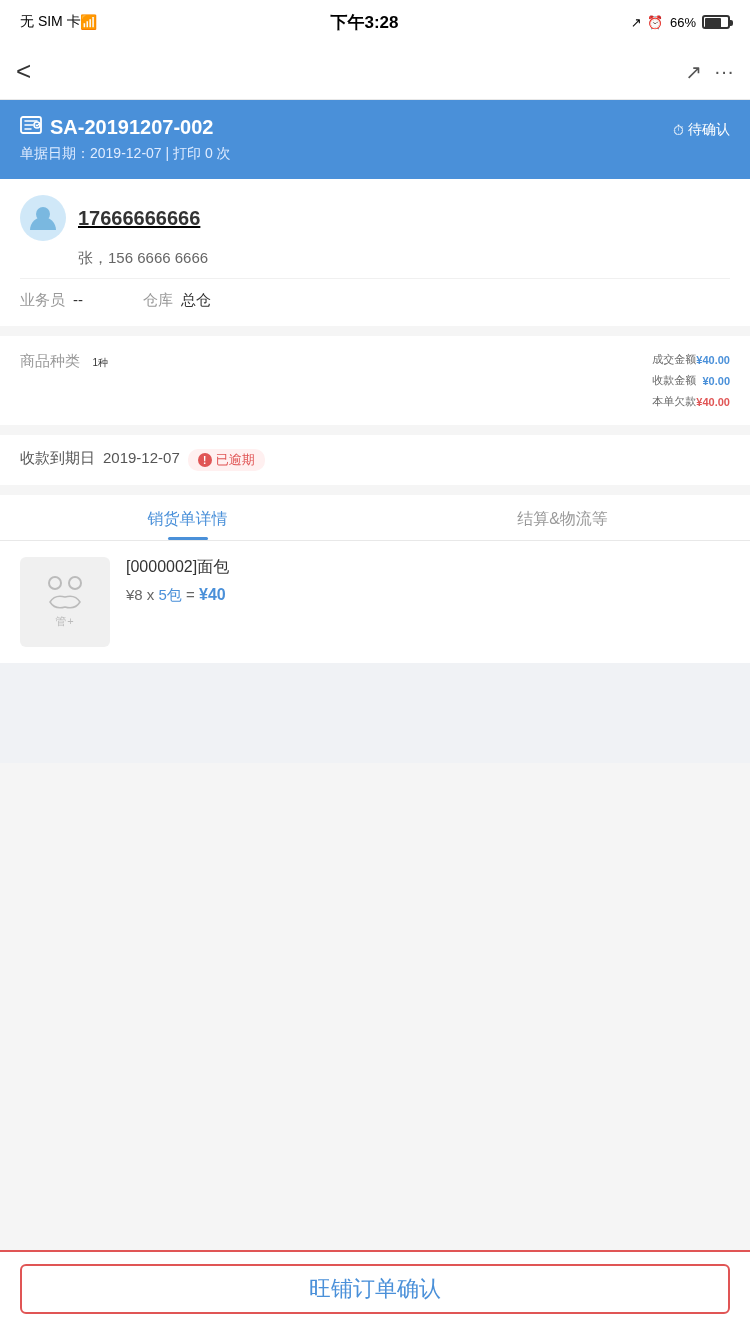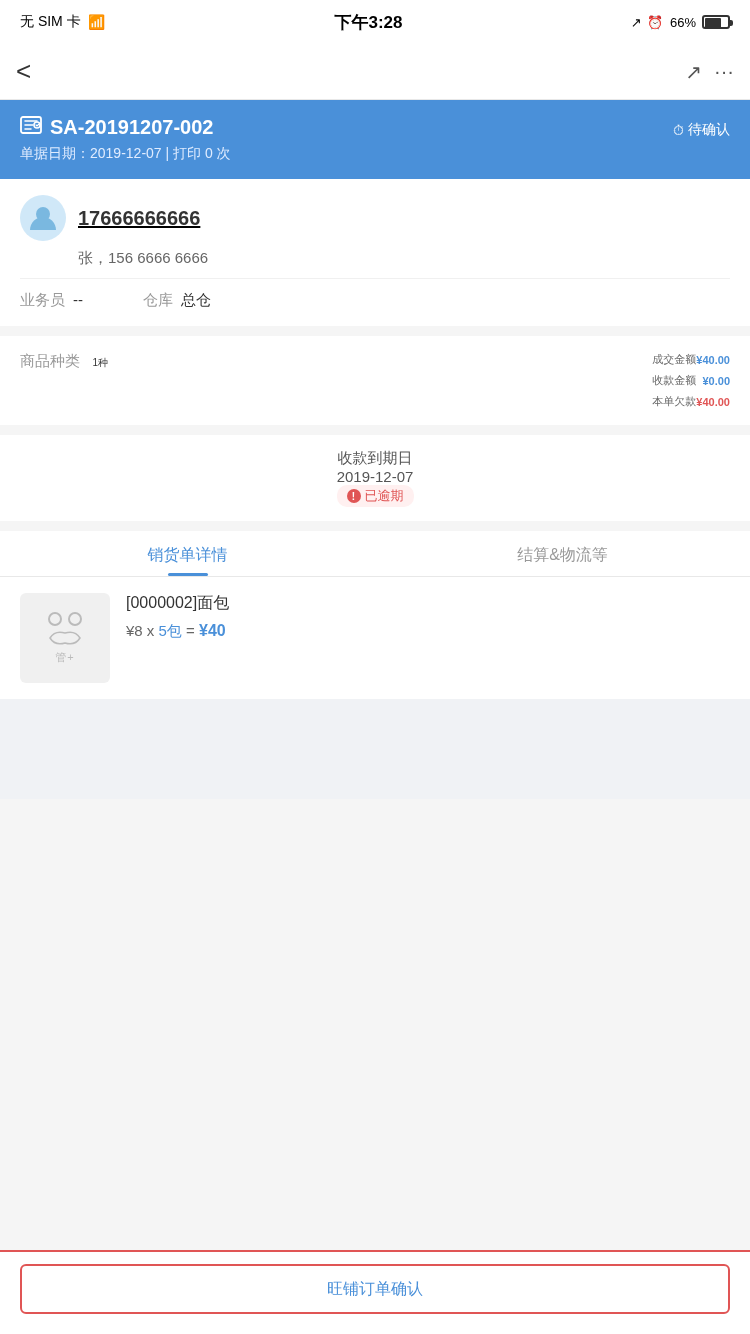--- a/index.html
+++ b/index.html
@@ -17,21 +17,21 @@
     .status-bar {
       height: 44px;
       background: #fff;
       display: flex;
       align-items: center;
       justify-content: space-between;
       padding: 0 20px;
       font-size: 15px;
       font-weight: 500;
     }
-    .status-left { display: flex; align-items: center; gap: 8px; font-size: 14px; }
+    .status-left { display: flex; align-items: center; font-size: 14px; }
     .status-center { font-size: 17px; font-weight: 600; }
     .status-right { display: flex; align-items: center; gap: 6px; font-size: 13px; }
     .battery-bar {
       width: 28px; height: 14px; border: 2px solid #333; border-radius: 3px;
       position: relative; display: inline-block; vertical-align: middle;
     }
     .battery-bar::after {
       content: '';
       position: absolute;
       right: -5px; top: 3px;
@@ -197,22 +197,22 @@
     .summary-row .amount-red { color: #e05555; font-weight: 600; }
 
     
     .due-section {
       background: #fff;
       padding: 14px 20px;
       margin-bottom: 10px;
       font-size: 15px;
       color: #555;
       display: flex;
-      align-items: center;
-      flex-direction: column;
+      align-items: flex-start;
+      gap: 8px;
     }
     .overdue-badge {
       background: #fff0f0;
       color: #e05555;
       border-radius: 10px;
       padding: 2px 10px;
       font-size: 13px;
       display: flex;
       align-items: center;
       gap: 4px;
@@ -324,21 +324,21 @@
       background: #fff;
       padding: 12px 20px 20px;
       border-top: 2px solid #e05555;
     }
     .confirm-btn {
       width: 100%;
       height: 50px;
       background: #fff;
       border: 2px solid #e05555;
       border-radius: 6px;
-      font-size: 16px;
+      font-size: 22px;
       color: #4a90d9;
       font-weight: 500;
       cursor: pointer;
       display: flex;
       align-items: center;
       justify-content: center;
     }
 
     .spacer { height: 100px; background: #f0f2f5; }
   </style>

